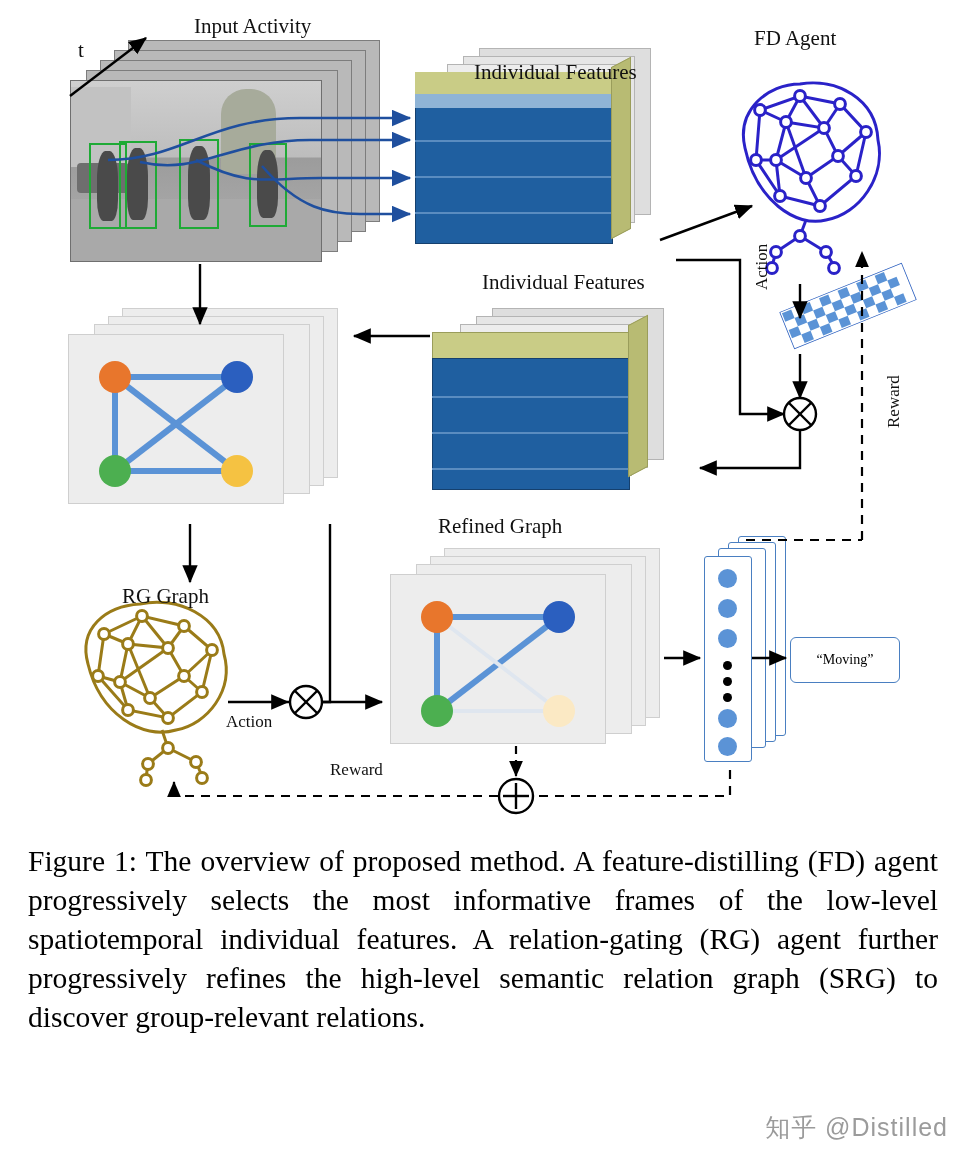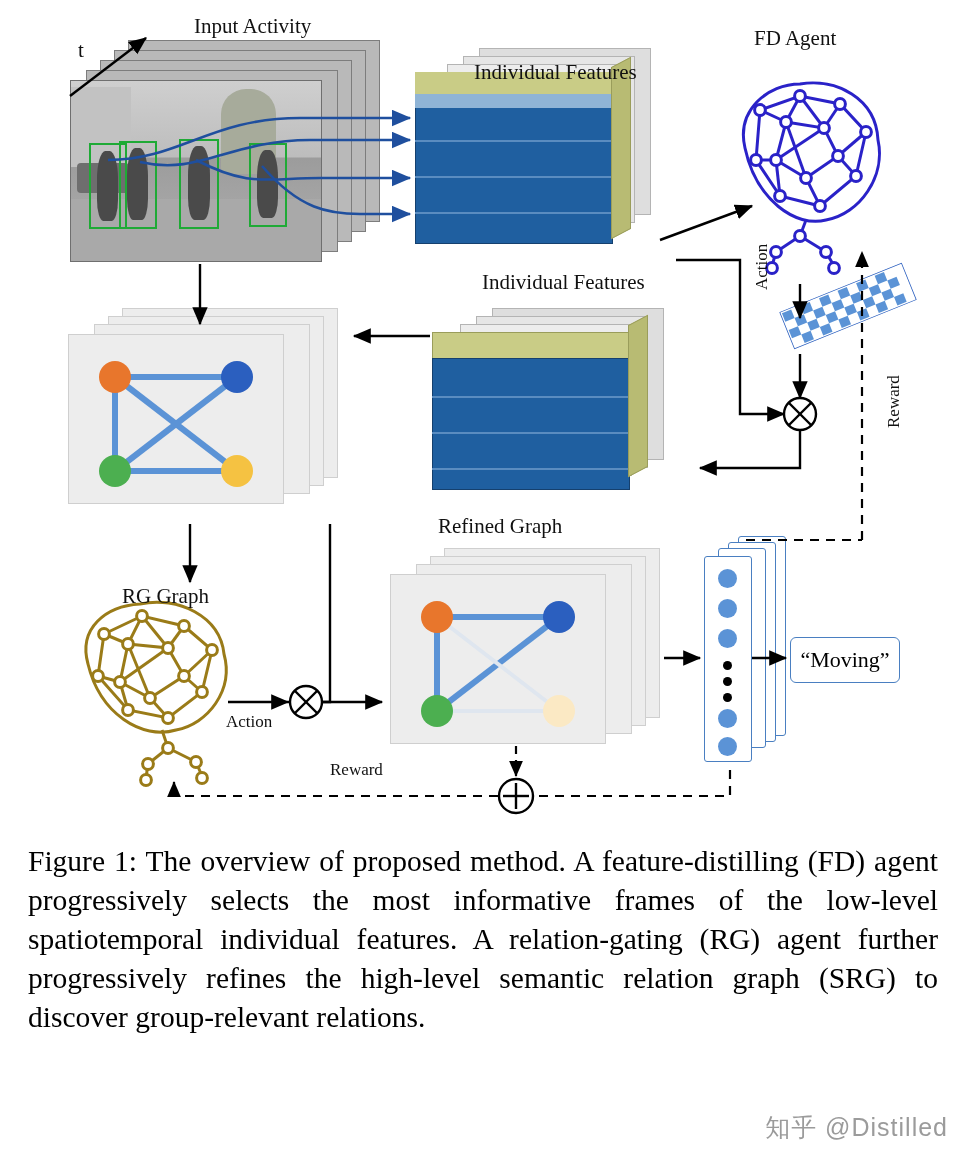--- a/index.html
+++ b/index.html
@@ -24,21 +24,21 @@
   .cub{position:absolute;}
   .cubface{position:absolute;}
   
   .gpanel{position:absolute;background:#ededed;border:1px solid #cfcfcf;}
   .node{position:absolute;border-radius:50%;}
   
   .veccol{position:absolute;background:#fff;border:1.6px solid #4a7fc1;border-radius:3px;}
   .vdot{position:absolute;width:19px;height:19px;border-radius:50%;background:#5b93d6;}
   .bdot{position:absolute;width:9px;height:9px;border-radius:50%;background:#000;}
   .movbox{position:absolute;border:1.6px solid #4a7fc1;border-radius:6px;background:#fff;
-          display:flex;align-items:center;justify-content:center;font-family:"Liberation Serif",serif;font-size:22px;}
+          display:flex;align-items:center;justify-content:center;font-family:"Liberation Serif",serif;font-size:14px;}
   
   .chk{position:absolute;}
 </style>
 </head>
 <body>
 
 <div class="fig">
 
   <div class="frames" style="left:70px;top:40px;width:330px;height:230px;">
     <div class="frame" style="left:58px;top:0px;width:250px;height:180px;"></div>

